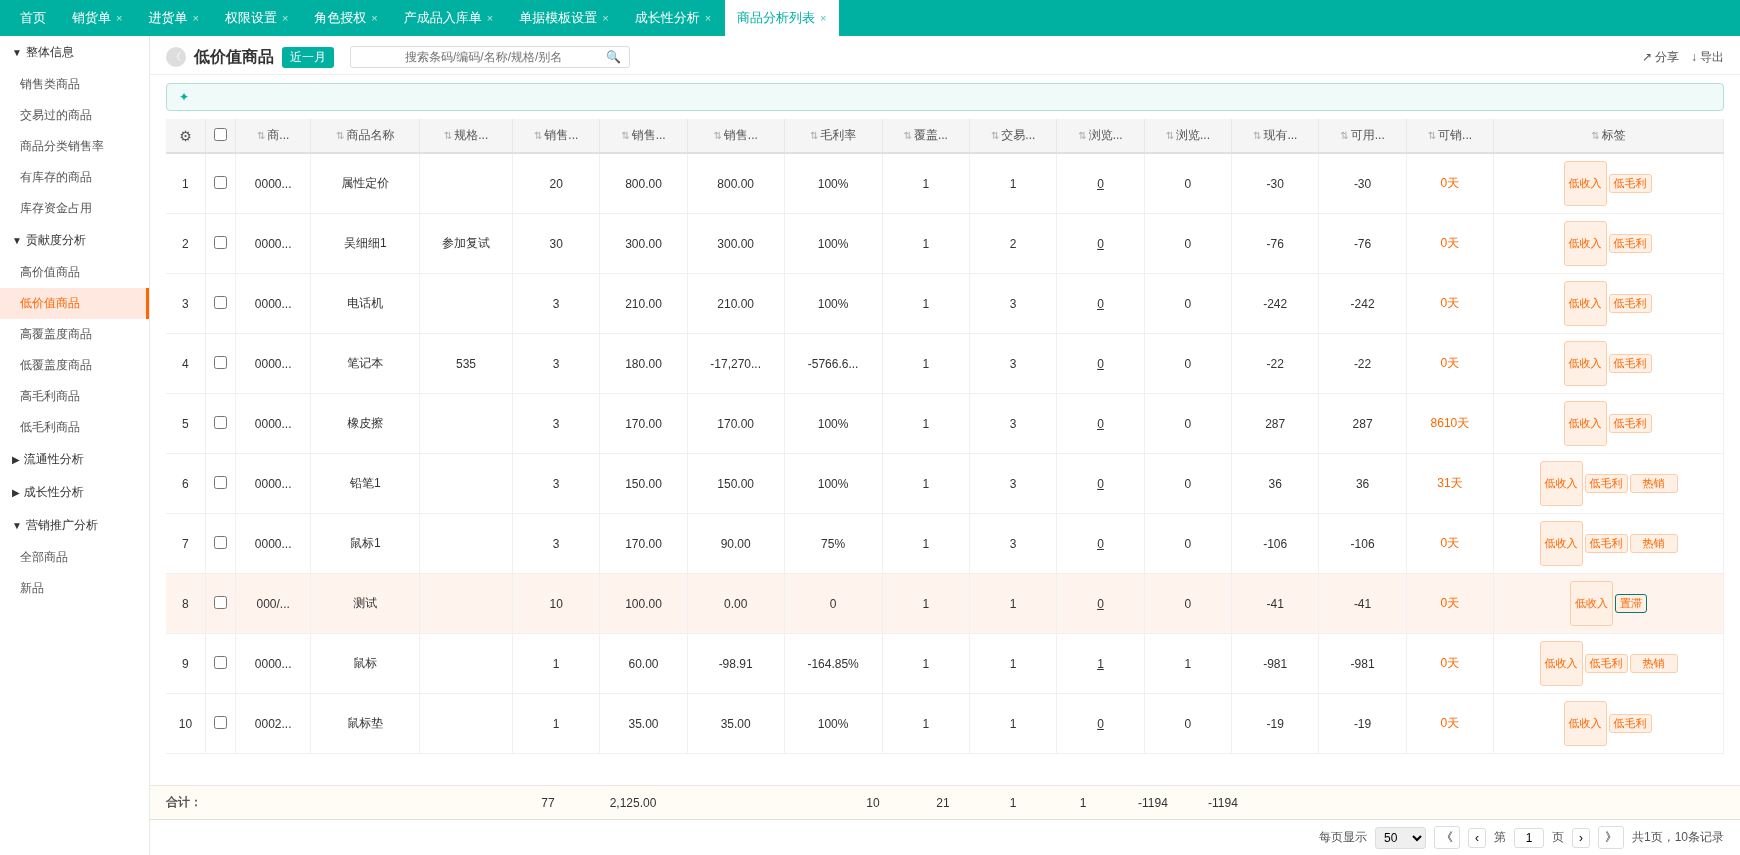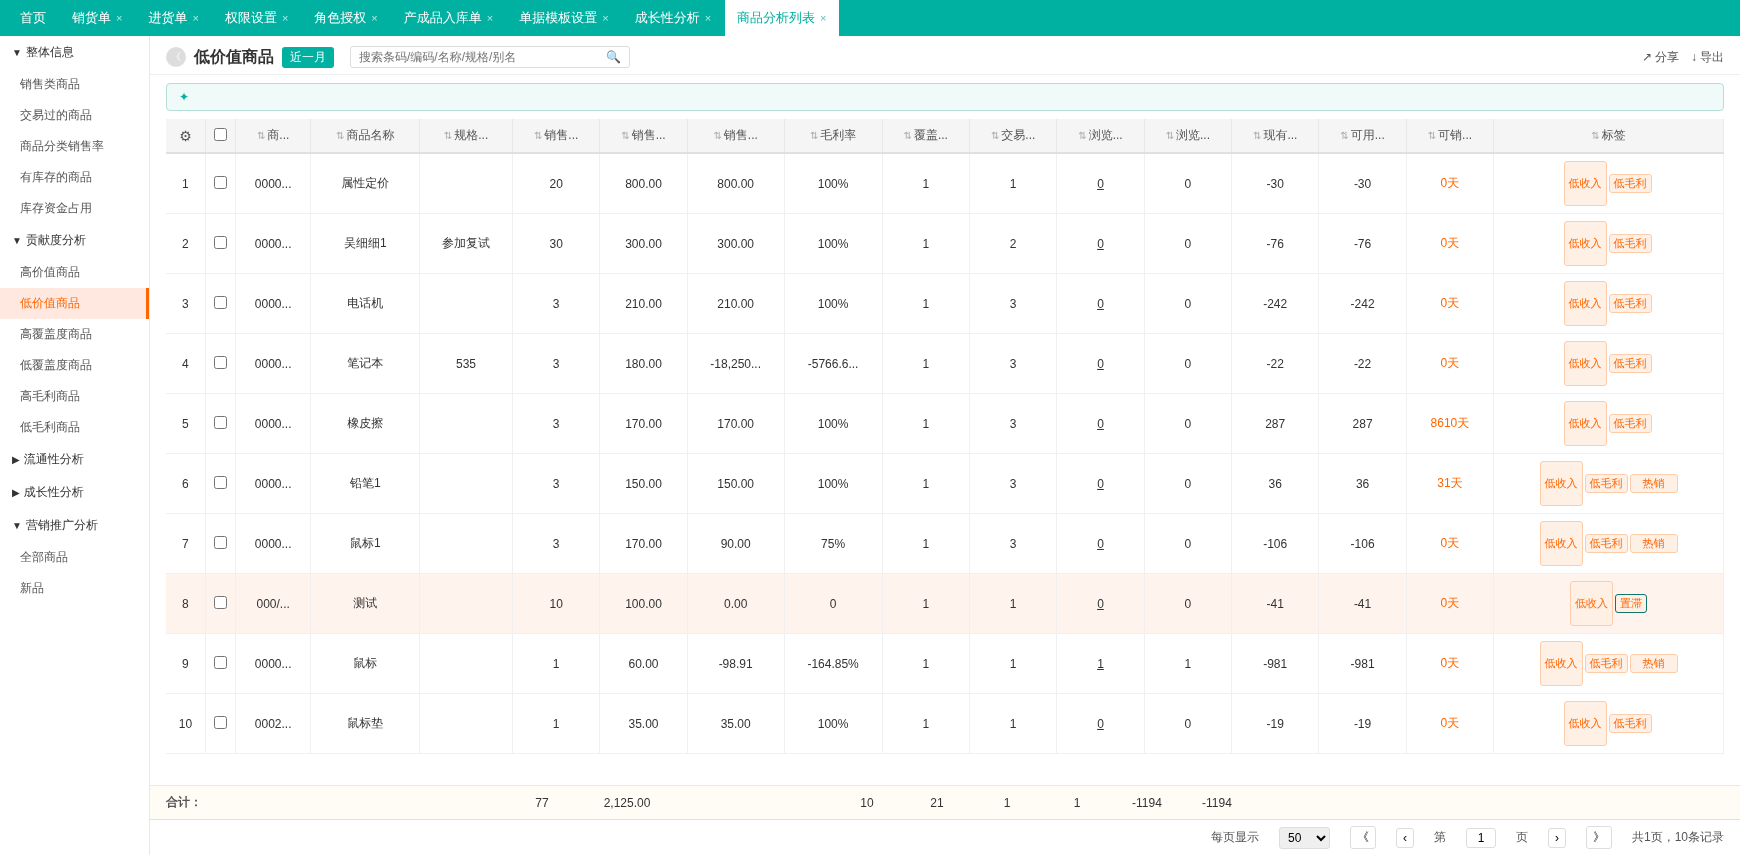--- a/index.html
+++ b/index.html
@@ -114,20 +114,21 @@
       margin-left: 8px;
       flex: 1;
       max-width: 280px;
     }
     .search-box input {
       border: none;
       outline: none;
       font-size: 12px;
       width: 100%;
       color: #999;
+      margin-left: 46px;
     }
     .search-icon { color: #ff6600; cursor: pointer; }
     .header-actions {
       margin-left: auto;
       display: flex;
       gap: 12px;
       align-items: center;
       color: #555;
       font-size: 12px;
     }
@@ -250,34 +251,34 @@
     .zero-days { color: #ff6600; }
     .link-underline { text-decoration: underline; color: #333; cursor: pointer; }
 
     
     .footer-total {
       background: #fffbf5;
       border-top: 1px solid #e8e8e8;
       padding: 8px 16px;
       display: flex;
       align-items: center;
-      gap: 10px;
+      gap: 16px;
       font-size: 12px;
     }
     .footer-total .label { color: #555; font-weight: bold; }
 
     
     .pagination-bar {
       background: #fff;
       border-top: 1px solid #e0e0e0;
       padding: 6px 16px;
       display: flex;
       align-items: center;
       justify-content: flex-end;
-      gap: 20px;
+      gap: 8px;
       font-size: 12px;
       color: #555;
     }
     .page-size-select {
       border: 1px solid #ddd;
       border-radius: 3px;
       padding: 2px 4px;
       font-size: 12px;
     }
     .page-btn {
@@ -496,21 +497,21 @@
       <td><span class="tag-low-income">低收入</span><span class="tag-low-profit">低毛利</span></td>
     </tr>
             <tr>
       <td>4</td>
       <td class="checkbox-cell"><input type="checkbox" style=""></td>
       <td>0000...</td>
       <td class="left">笔记本</td>
       <td>535</td>
       <td>3</td>
       <td>180.00</td>
-      <td>-18,250...</td>
+      <td>-17,270...</td>
       <td>-5766.6...</td>
       <td>1</td>
       <td>3</td>
       <td><span class="link-underline">0</span></td>
       <td>0</td>
       <td>-22</td>
       <td>-22</td>
       <td><span class="zero-days">0天</span></td>
       <td><span class="tag-low-income">低收入</span><span class="tag-low-profit">低毛利</span></td>
     </tr>

